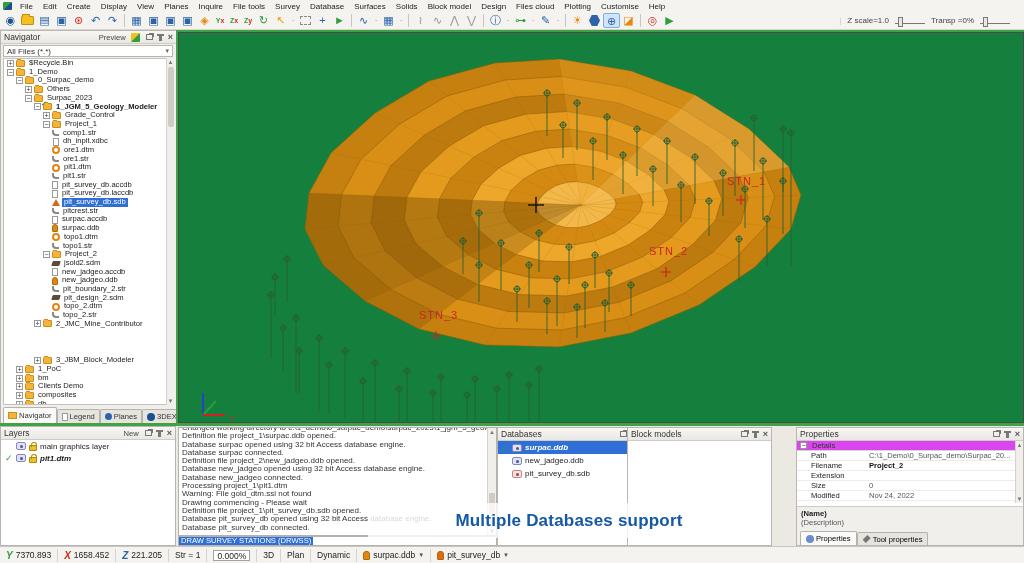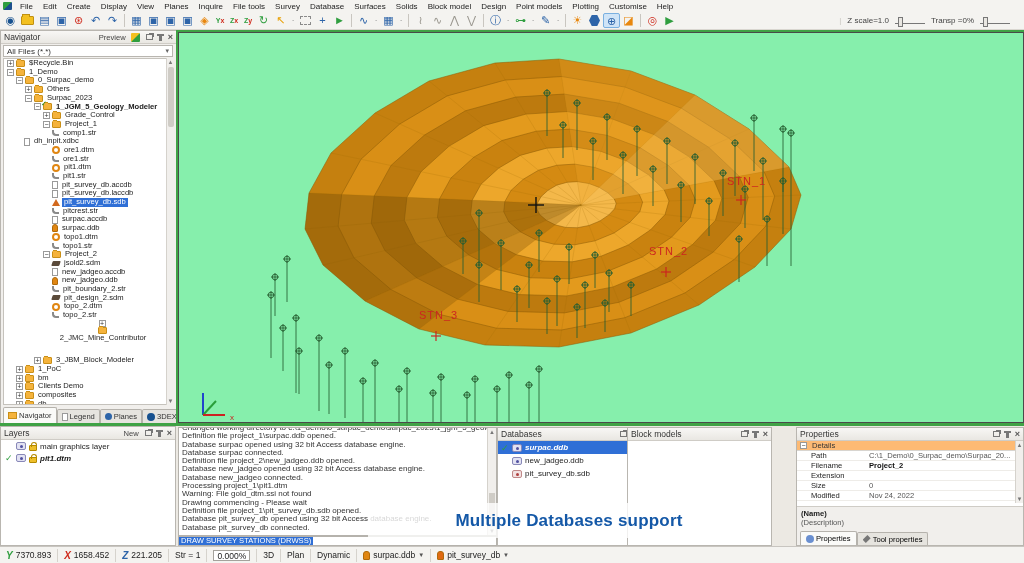--- a/index.html
+++ b/index.html
@@ -66,21 +66,21 @@
   #nav-scroll .up{position:absolute;top:1px;left:0;right:0} #nav-scroll .dn{position:absolute;bottom:1px;left:0;right:0}
   #nav-tabs { position:absolute; left:0; bottom:0; width:176px; height:17px; display:flex; align-items:flex-end; padding-left:2px; background:#f1efec; }
   .ntab { height:14px; display:flex; align-items:center; gap:2px; font-size:7.6px; color:#333; border:1px solid #b5b2ac; border-bottom:none; background:#e6e4df; padding:0 4px; border-radius:2px 2px 0 0; }
   .ntab.on { background:#fafaf8; height:16px; }
   .ntic-fol { width:9px; height:7px; background:#f5b33c; border:1px solid #c98f17; }
   .ntic-page { width:6px; height:8px; background:#fff; border:1px solid #9a9a9a; }
   .ntic-dot { width:7px; height:7px; border-radius:50%; background:#2d64a8; }
   .ntic-globe { width:8px; height:8px; border-radius:50%; background:#17518f; }
 
   
-  #viewport { position:absolute; left:178px; top:32px; width:846px; height:391px; background:#86efac; border:1px solid #4a4a4a; }
+  #viewport { position:absolute; left:178px; top:32px; width:846px; height:391px; background:#15803d; border:1px solid #4a4a4a; }
   #viewport svg { display:block; }
 
   
   #layers { left:0; top:426px; width:176px; height:120px; }
   #layers .body { position:absolute; left:0; top:13px; right:0; bottom:0; background:#fff; }
   .lrow { height:12px; display:flex; align-items:center; gap:3px; font-size:8px; color:#222; padding-left:4px; }
   .lrow .name.b { font-weight:bold; font-style:italic; }
   .chk { color:#2f9e3f; font-size:9px; width:8px; }
   .eye { width:10px; height:8px; border:1px solid #8888b8; border-radius:2px; background:#e2e2f2; position:relative; }
   .eye:after { content:""; position:absolute; left:3px; top:2px; width:3px; height:3px; border-radius:50%; background:#5050a0; }
@@ -101,21 +101,21 @@
   #databases { left:497px; top:427px; width:154px; height:119px; }
   #databases .body, #blockmodels .body { position:absolute; left:0; top:13px; right:0; bottom:0; background:#fff; }
   .dbrow { height:13px; display:flex; align-items:center; gap:3px; font-size:8px; color:#222; padding-left:3px; }
   .dbrow.sel { background:#2f6fd6; color:#fff; }
   .dbrow.sel .name { font-weight:bold; font-style:italic; }
   #blockmodels { left:627px; top:427px; width:145px; height:119px; }
 
   
   #properties { left:796px; top:427px; width:228px; height:119px; }
   #properties .body { position:absolute; left:0; top:13px; right:0; bottom:15px; background:#fff; }
-  .psec { height:10px; background:#fdba74; border-bottom:1px solid #d8d5d0; font-size:7.6px; color:#333; display:flex; align-items:center; gap:3px; padding-left:3px; }
+  .psec { height:10px; background:#d946ef; border-bottom:1px solid #d8d5d0; font-size:7.6px; color:#333; display:flex; align-items:center; gap:3px; padding-left:3px; }
   .prow { height:10px; display:flex; font-size:7.6px; border-bottom:1px solid #eeece8; }
   .prow .k { width:72px; padding-left:14px; color:#222; }
   .prow .v { flex:1; color:#555; white-space:nowrap; overflow:hidden; }
   .prow .v.b { color:#111; font-weight:bold; }
   #prop-extra { position:absolute; left:0; right:0; top:65px; bottom:0; background:#f1efec; border-top:1px solid #cfccc6; font-size:7.6px; padding:2px 4px; color:#555; }
   #prop-extra .nm { font-weight:bold; color:#222; }
   #prop-scroll { position:absolute; right:0; top:0; height:62px; width:8px; background:#f1efec; border-left:1px solid #d5d2cc; font-size:6px; color:#777; text-align:center; }
   #prop-tabs { position:absolute; left:0; bottom:0; width:100%; height:15px; display:flex; align-items:flex-end; padding-left:3px; background:#f1efec; }
   .ptab { height:13px; display:flex; align-items:center; gap:2px; font-size:7.6px; border:1px solid #b5b2ac; border-bottom:none; background:#e6e4df; padding:0 5px; border-radius:2px 2px 0 0; }
   .ptab.on { background:#fafaf8; height:14px; }
@@ -147,21 +147,21 @@
       <span class="mi">View</span>
       <span class="mi">Planes</span>
       <span class="mi">Inquire</span>
       <span class="mi">File tools</span>
       <span class="mi">Survey</span>
       <span class="mi">Database</span>
       <span class="mi">Surfaces</span>
       <span class="mi">Solids</span>
       <span class="mi">Block model</span>
       <span class="mi">Design</span>
-      <span class="mi">Point models</span>
+      <span class="mi">Files cloud</span>
       <span class="mi">Plotting</span>
       <span class="mi">Customise</span>
       <span class="mi">Help</span>
     </div>
 
 <div id="toolbar">
   <span id="tb-icons" style="display:flex;align-items:center;">
         <span class="tbi c-blue2">◉</span>
         <span class="i-folder"></span>
         <span class="tbi c-blue">▤</span>
@@ -270,21 +270,21 @@
         </div>
         <div class="trow" style="padding-left: 39px;">
           <span class="exp">−</span>
           <span class="ticon t-fol"></span>
           <span class="lbl">Project_1</span>
         </div>
         <div class="trow" style="padding-left: 48px;">
           <span class="ticon t-str"></span>
           <span class="lbl">comp1.str</span>
         </div>
-        <div class="trow" style="padding-left: 20px;">
+        <div class="trow" style="padding-left: 49px;">
           <span class="ticon t-page"></span>
           <span class="lbl">dh_inpit.xdbc</span>
         </div>
         <div class="trow" style="padding-left: 48px;">
           <span class="ticon t-dtm"></span>
           <span class="lbl">ore1.dtm</span>
         </div>
         <div class="trow" style="padding-left: 48px;">
           <span class="ticon t-str"></span>
           <span class="lbl">ore1.str</span>
@@ -355,21 +355,21 @@
           <span class="lbl">pit_design_2.sdm</span>
         </div>
         <div class="trow" style="padding-left: 48px;">
           <span class="ticon t-dtm"></span>
           <span class="lbl">topo_2.dtm</span>
         </div>
         <div class="trow" style="padding-left: 48px;">
           <span class="ticon t-str"></span>
           <span class="lbl">topo_2.str</span>
         </div>
-        <div class="trow" style="padding-left: 30px; flex-direction: column;">
+        <div class="trow" style="padding-left: 30px;">
           <span class="exp">+</span>
           <span class="ticon t-fol"></span>
           <span class="lbl">2_JMC_Mine_Contributor</span>
         </div>
         <div class="trow" style="padding-left: 30px; margin-top: 28px;">
           <span class="exp">+</span>
           <span class="ticon t-fol"></span>
           <span class="lbl">3_JBM_Block_Modeler</span>
         </div>
         <div class="trow" style="padding-left: 12px;">

